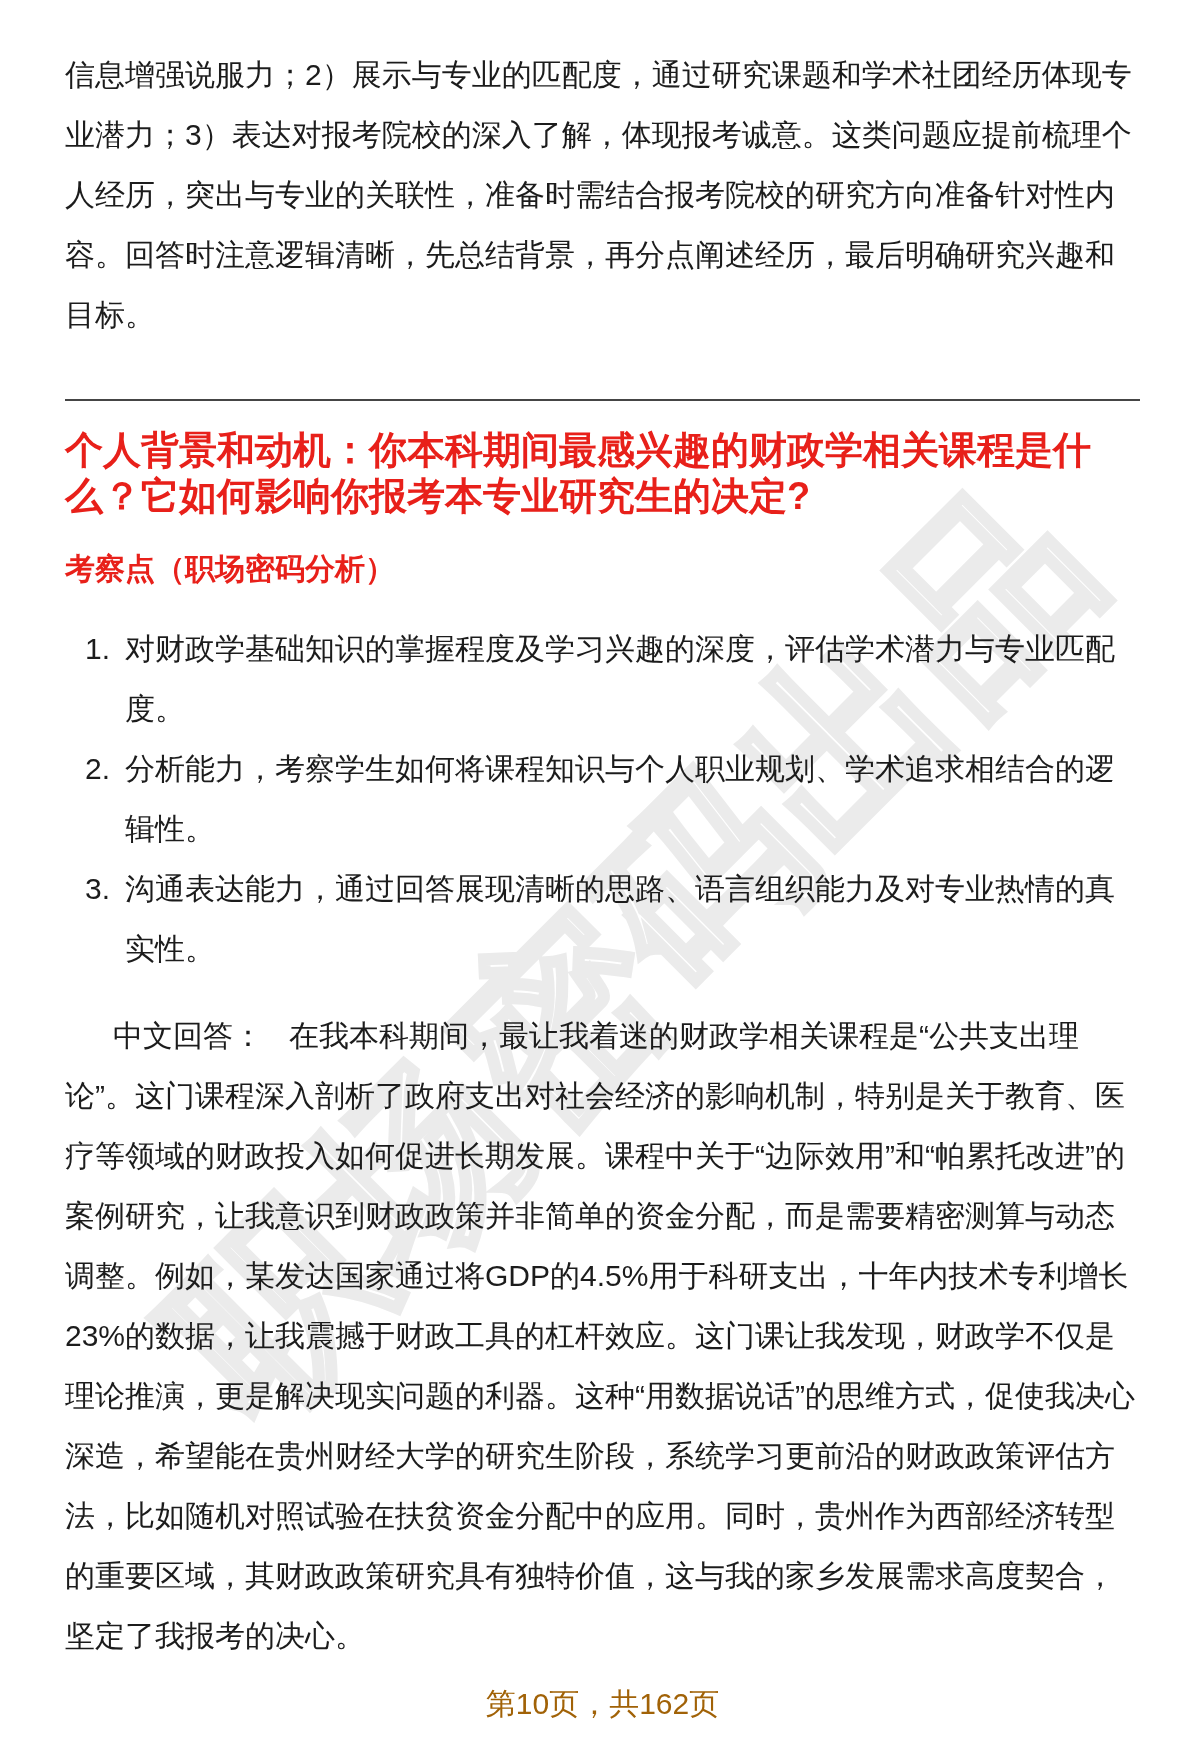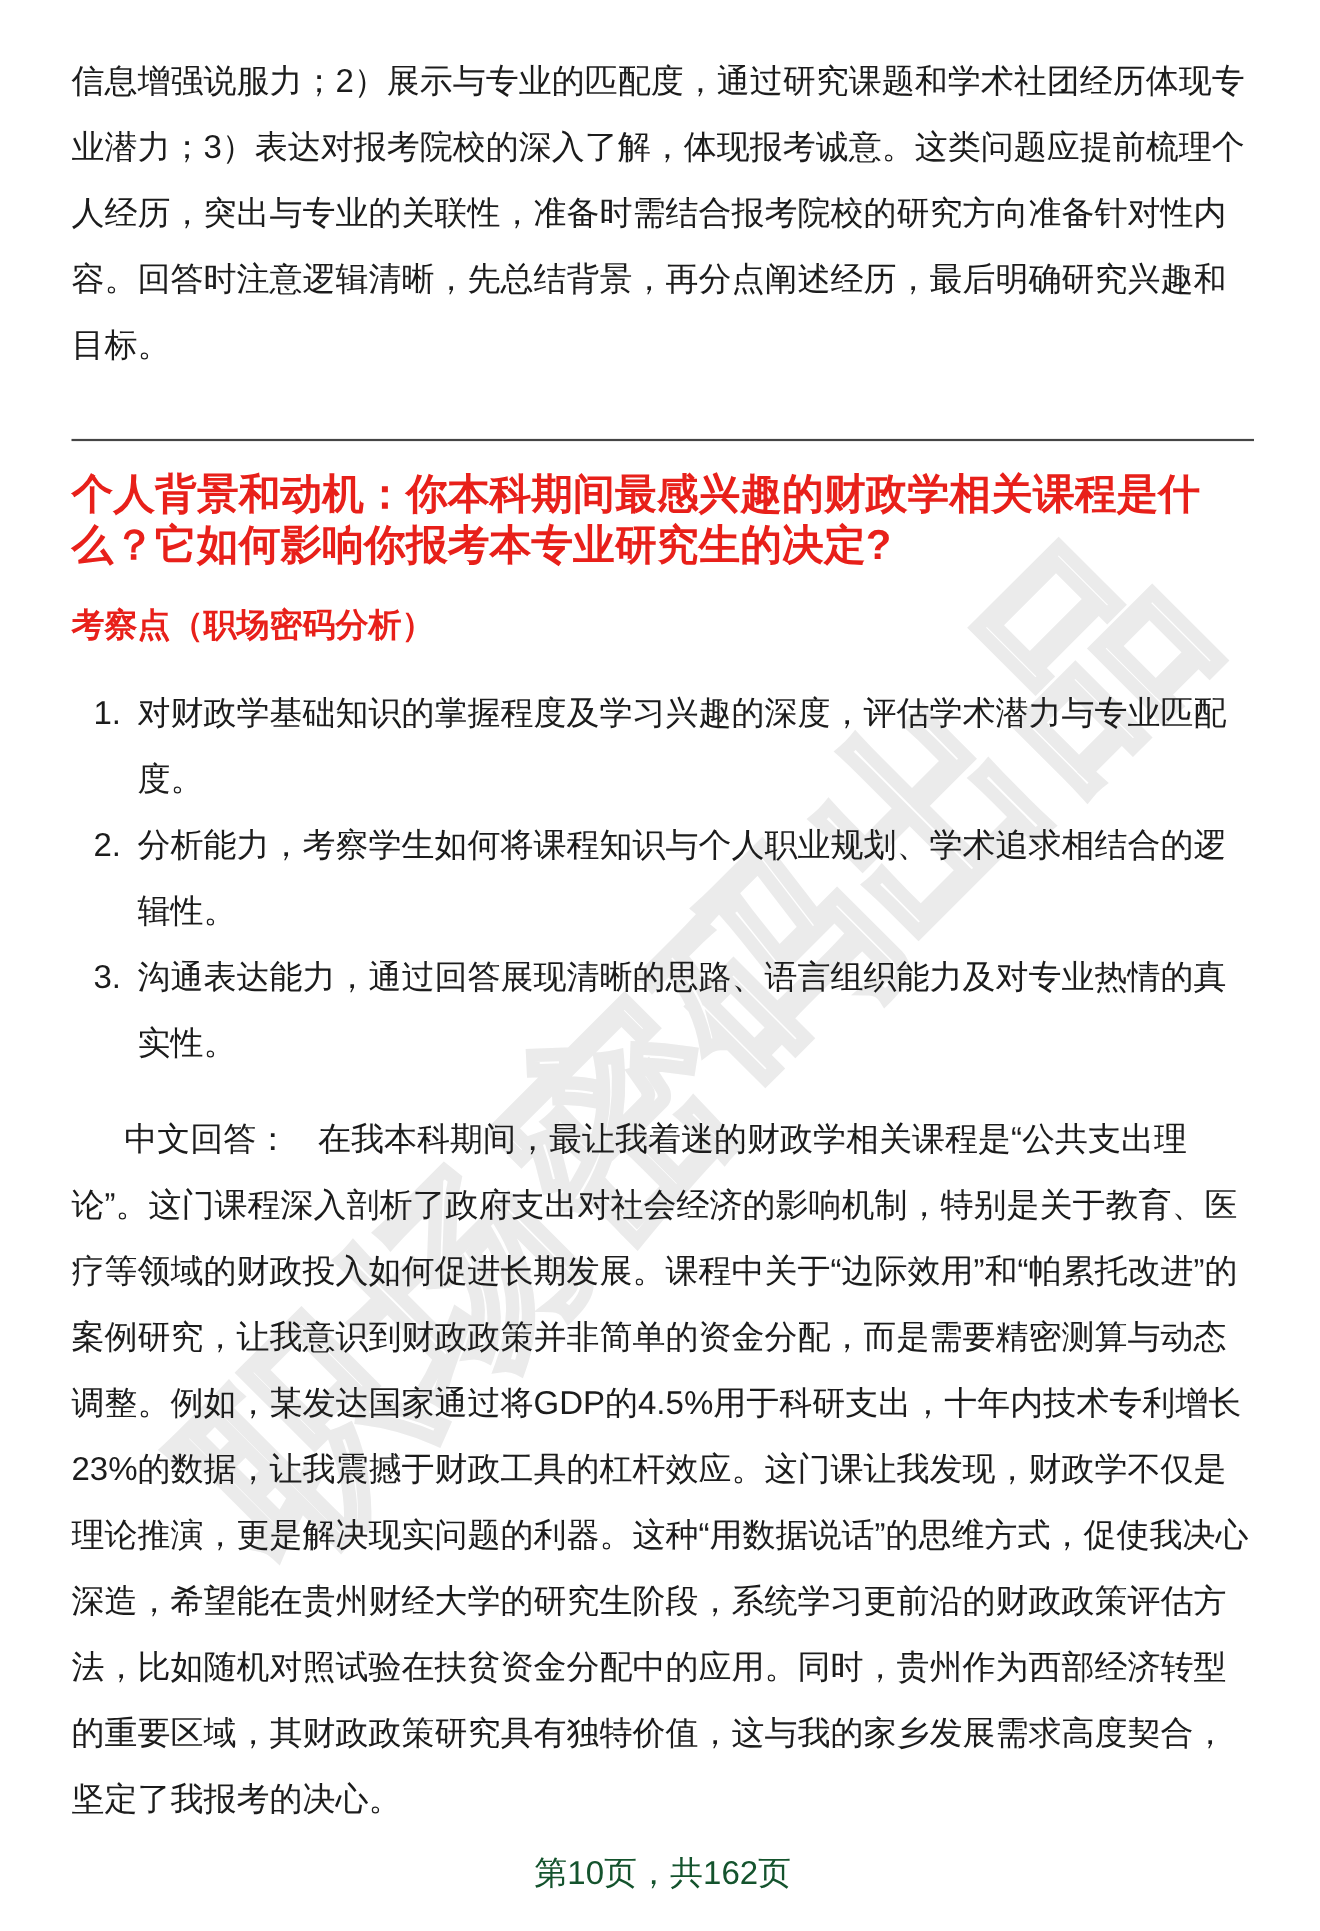--- a/index.html
+++ b/index.html
@@ -89,21 +89,21 @@
   }
   .answer .answer-label {
     margin-right: 26px;
     margin-left: 48px;
   }
   .page-footer {
     margin: 8px 0 0 0;
     font-size: 30px;
     line-height: 60px;
     text-align: center;
-    color: #14532d;
+    color: #a16207;
   }
 </style>
 </head>
 <body>
 
 <div class="page">
 
   <div class="watermark">职场密码出品</div>
 
   <div class="content">

